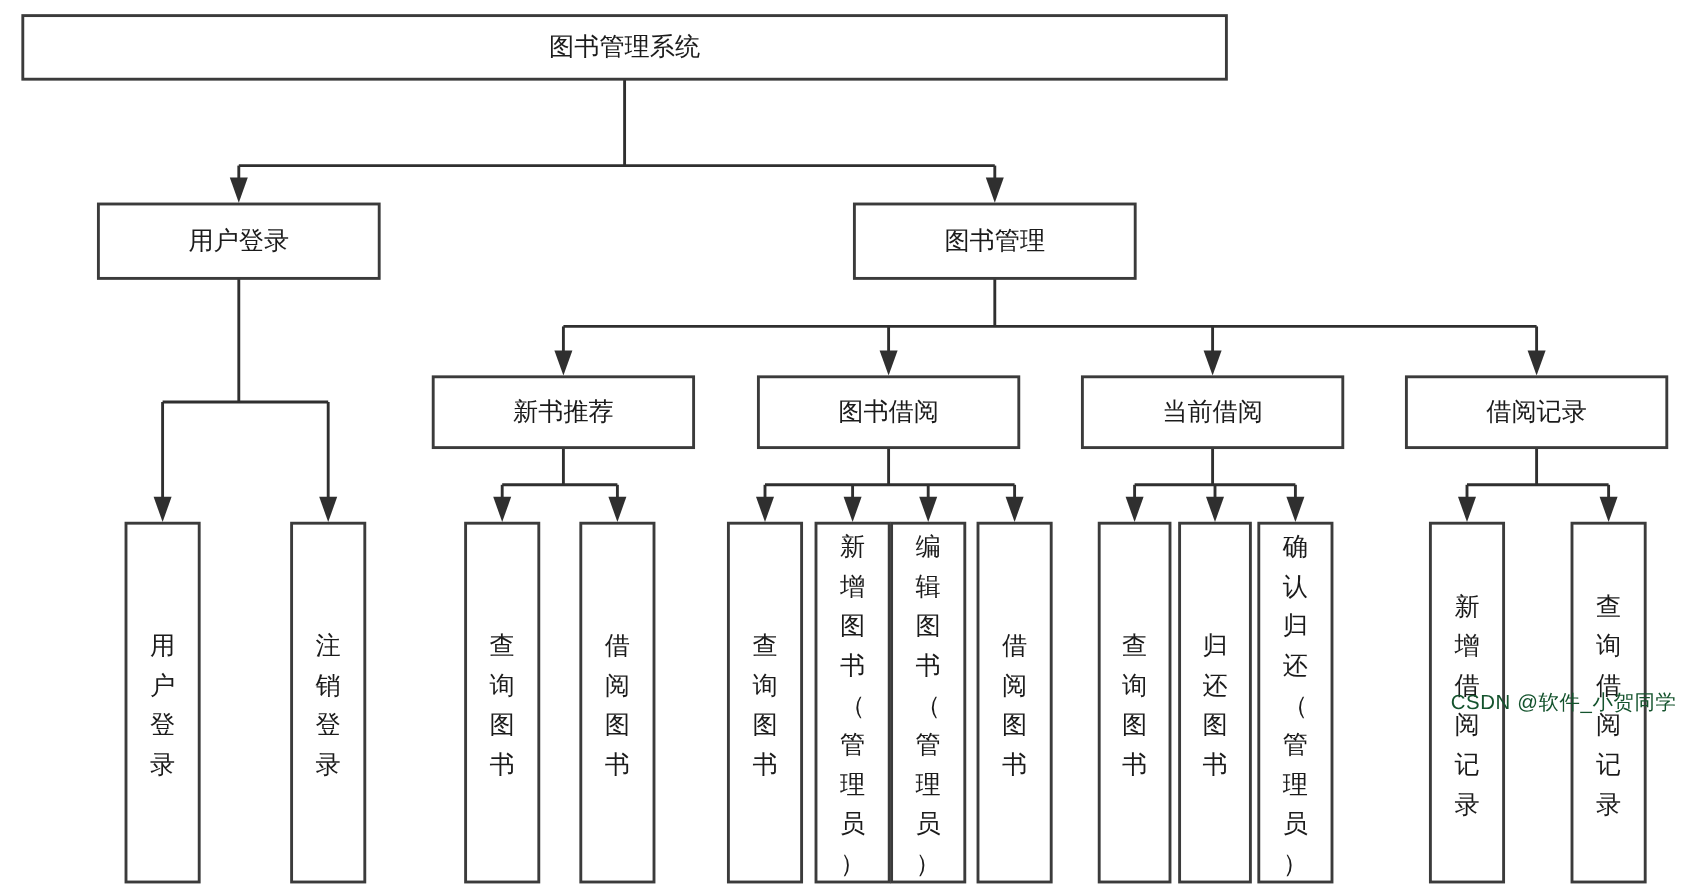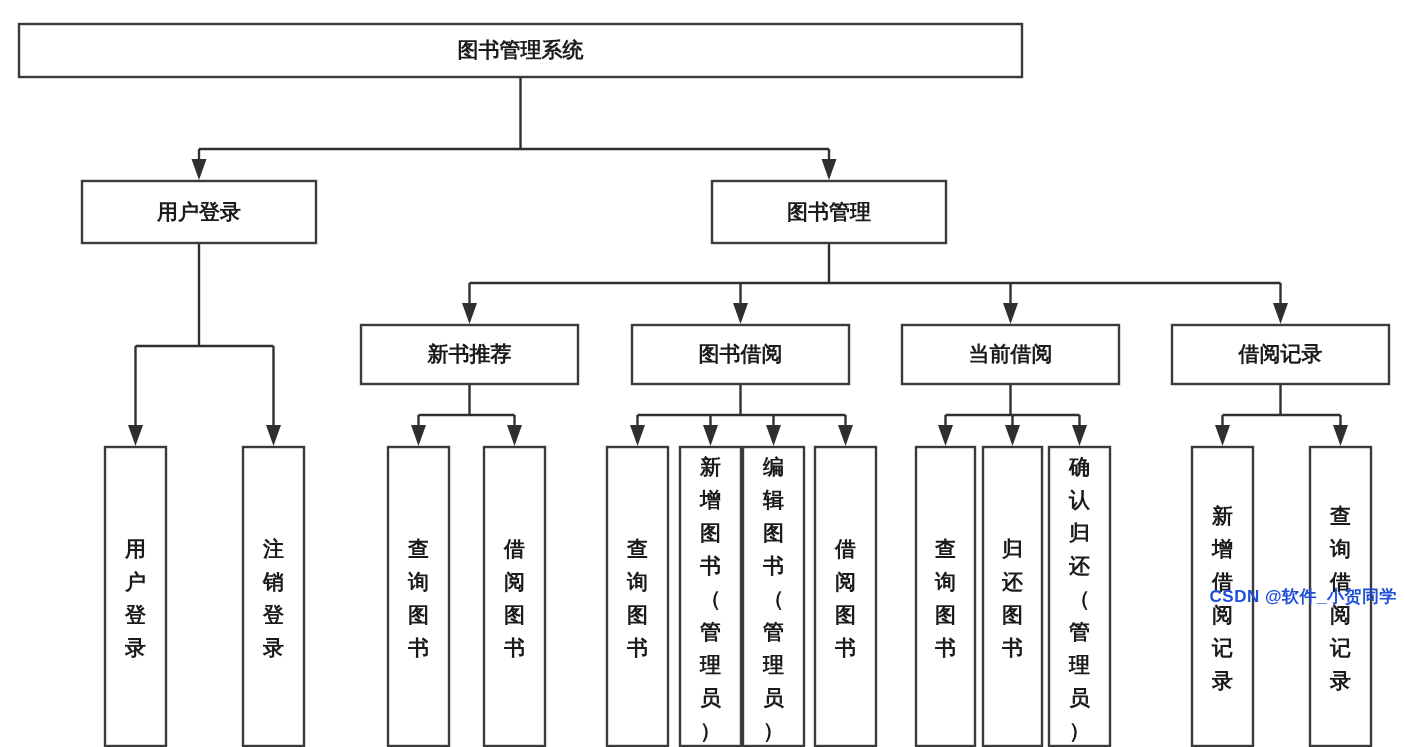--- a/index.html
+++ b/index.html
@@ -10,24 +10,23 @@
   body {
     width: 1405px;
     height: 747px;
     font-family: "Liberation Sans", "DejaVu Sans", sans-serif;
     position: relative;
     overflow: hidden;
   }
   #diagram-root {
     position: absolute;
     left: 0;
-    top: 11px;
+    top: 0;
     width: 1405px;
     height: 603px;
-    font-weight: bold;
   }
   .node-box {
     fill: #ffffff;
     stroke: #3b3b3b;
     stroke-width: 2.4;
   }
   .node-label-h {
     font-family: "Liberation Sans", "DejaVu Sans", sans-serif;
     font-size: 21px;
     fill: #1b1b1b;
@@ -49,21 +48,21 @@
   .arrow-head {
     fill: #2f2f2f;
     stroke: none;
   }
   .watermark {
     position: absolute;
     right: 8px;
     bottom: 6px;
     font-family: "Liberation Sans", "DejaVu Sans", sans-serif;
     font-size: 17px;
-    color: #1d4ed8;
+    color: #14532d;
     letter-spacing: 0.5px;
     white-space: nowrap;
     user-select: none;
   }
 </style>
 </head>
 <body>
 
 <div id="diagram-root">
   <svg id="diagram-svg" width="1405" height="747" viewBox="0 0 1405 747" xmlns="http://www.w3.org/2000/svg">

